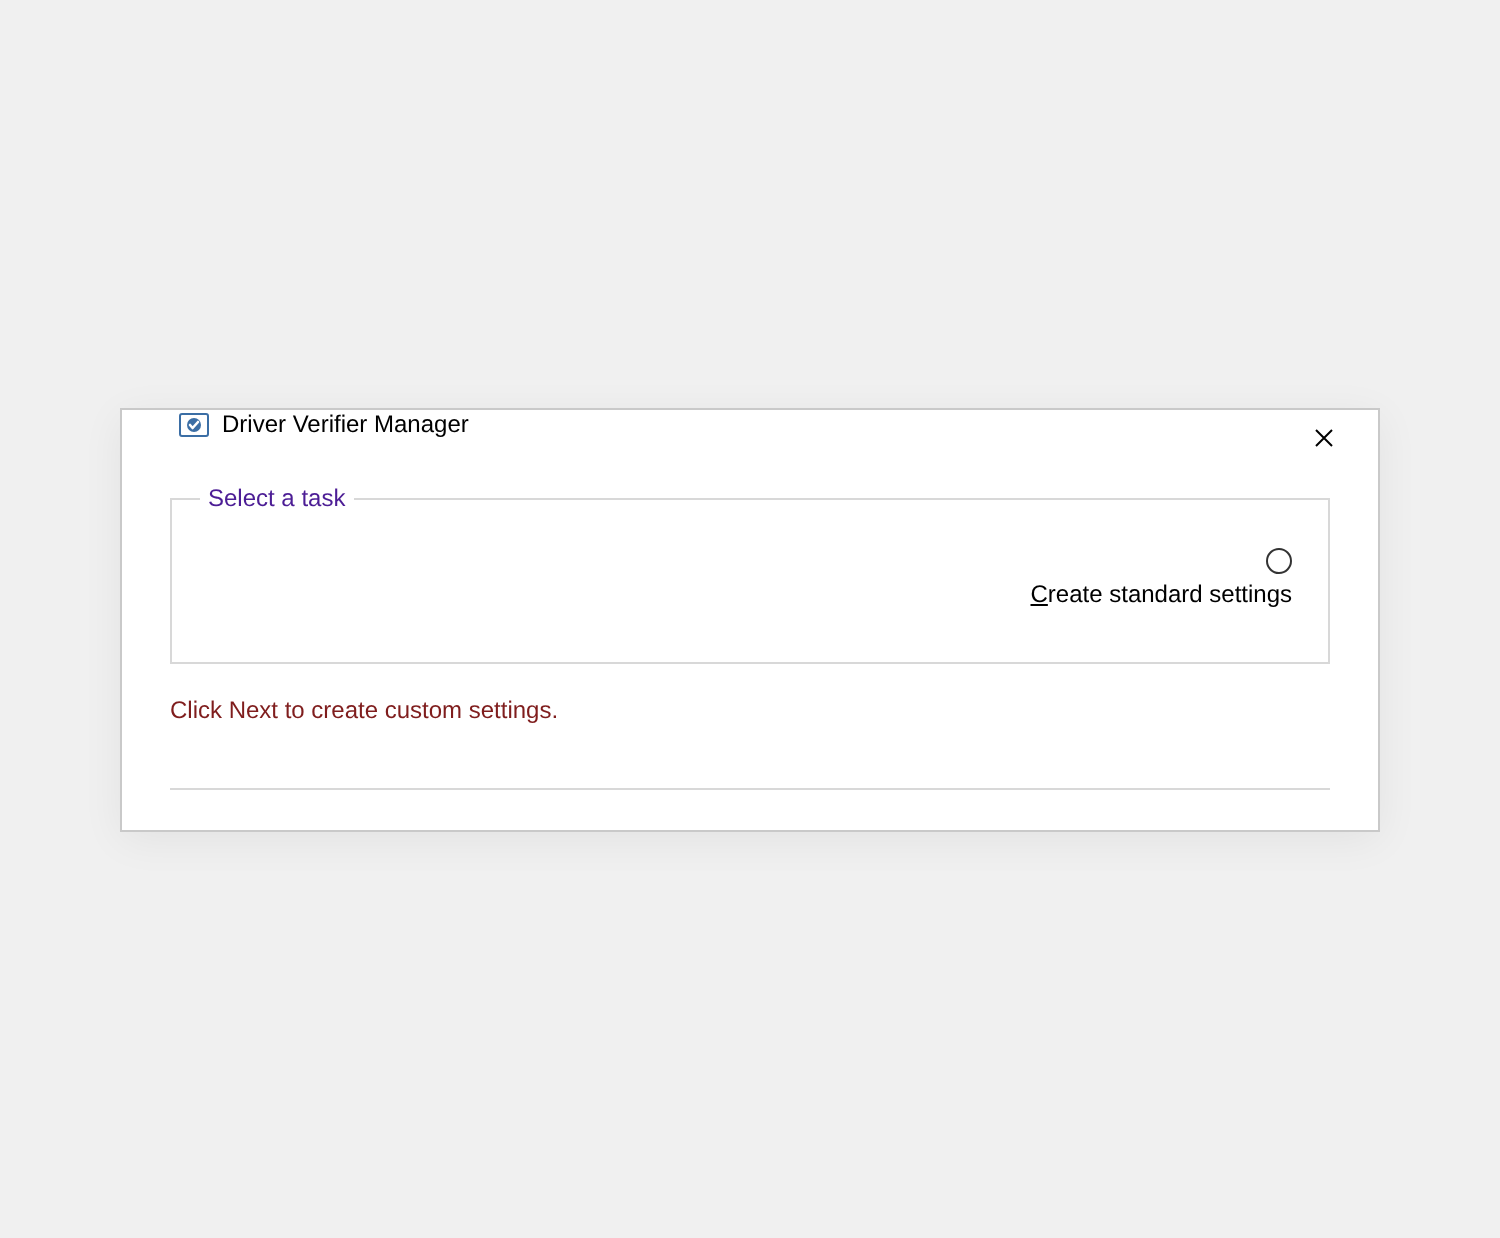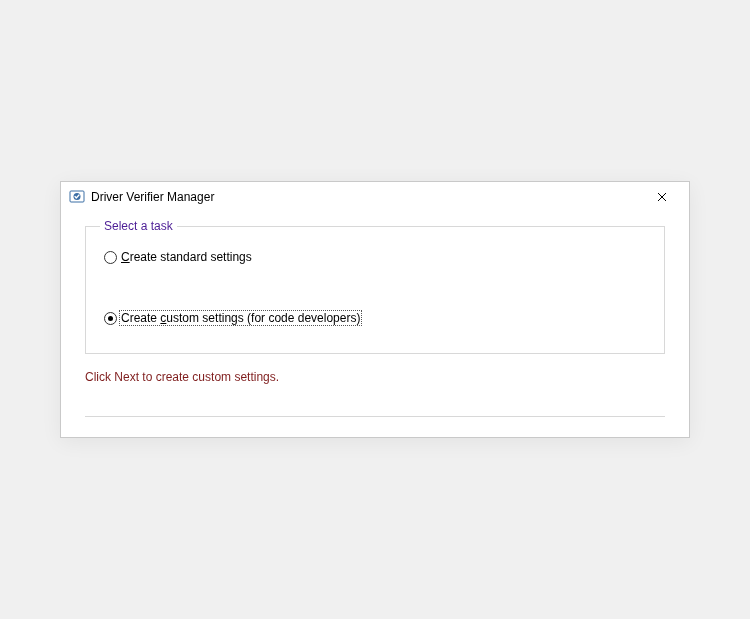--- a/index.html
+++ b/index.html
@@ -19,23 +19,23 @@
     }
     .window {
       width: 630px;
       background: #ffffff;
       border: 1px solid #c9c9c9;
       box-shadow: 0 4px 20px rgba(0,0,0,0.06);
     }
     .titlebar {
       height: 30px;
       display: flex;
-      align-items: center;
       padding: 0 8px;
       position: relative;
+      margin-left: 20px;
     }
     .titlebar-icon {
       width: 16px;
       height: 16px;
       margin-right: 6px;
       display: flex;
       align-items: center;
       justify-content: center;
     }
     .titlebar-title {
@@ -73,25 +73,26 @@
       display: inline-block;
     }
     .radio-group {
       display: flex;
       flex-direction: column;
       gap: 48px;
       margin-top: 0;
     }
     .radio-item {
       display: flex;
-      align-items: flex-start;
+      align-items: flex-end;
       gap: 4px;
       cursor: pointer;
       font-size: 12px;
       color: #000;
+      flex-direction: column;
     }
     .radio-circle {
       width: 13px;
       height: 13px;
       border: 1px solid #333;
       border-radius: 50%;
       display: flex;
       align-items: center;
       justify-content: center;
       flex-shrink: 0;
@@ -178,24 +179,20 @@
     <div class="fieldset">
       <span class="fieldset-legend">Select a task</span>
 
       <div class="radio-group">
 
         <label class="radio-item">
           <span class="radio-circle"></span>
           <span class="radio-label"><span class="ul">C</span>reate standard settings</span>
         </label>
 
-        <label class="radio-item">
-          <span class="radio-circle selected"></span>
-          <span class="radio-label focused">Create <span class="ul">c</span>ustom settings (for code developers)</span>
-        </label>
 
 
 
 
       </div>
     </div>
 
     <div class="helptext">
       <p>Click Next to create custom settings.</p>
     </div>

